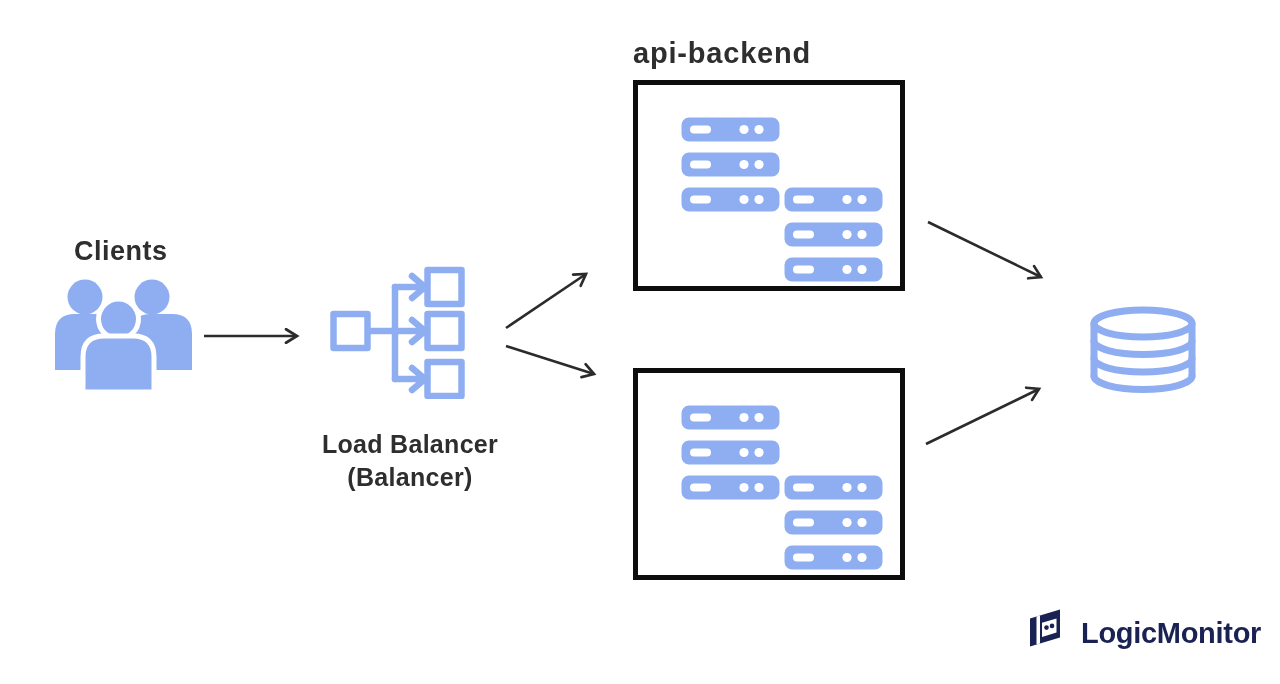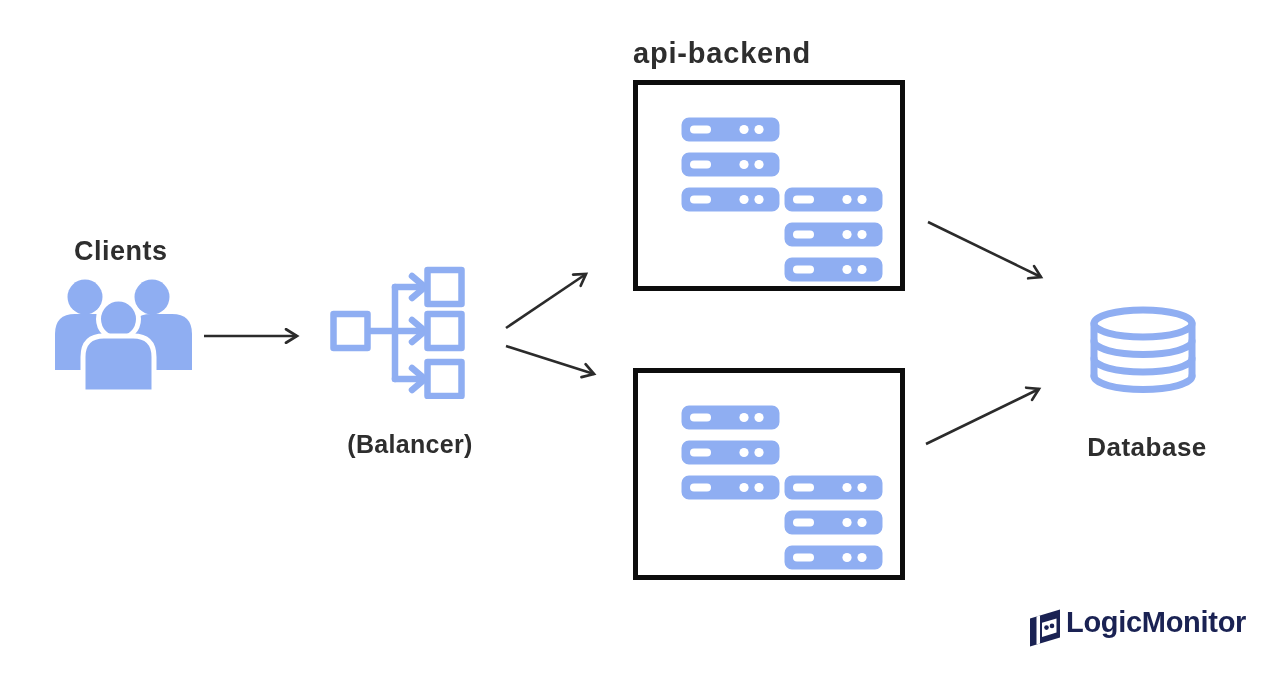--- a/index.html
+++ b/index.html
@@ -39,21 +39,21 @@
   .servers{position:absolute;left:40px;top:29px;}
   .bar{fill:var(--accent-blue,#8FAEF2);stroke:#fff;stroke-width:3;}
   .bar-deco{fill:#fff;}
 
   
   .db-icon{left:1090px;top:306px;}
   .db-stroke{fill:none;stroke:var(--accent-blue,#8FAEF2);stroke-width:7;stroke-linecap:round;}
   .db-label{left:1047px;top:432px;width:200px;text-align:center;font-size:26px;letter-spacing:.5px;}
 
   
-  .logo{left:1028px;top:606px;display:flex;align-items:flex-start;gap:4px;}
+  .logo{left:1028px;top:606px;display:flex;align-items:flex-end;gap:19px;}
   .logo-text{font-size:29px;font-weight:bold;color:var(--logo-color,#1A2253);letter-spacing:-0.3px;}
   .logo-navy{fill:var(--logo-color,#1A2253);}
   .hidden-defs{position:absolute;width:0;height:0;overflow:hidden;}
 </style>
 </head>
 <body>
 
 <svg class="hidden-defs" aria-hidden="true">
   <symbol id="sym-server-stack" viewBox="0 0 208 171">
     <g transform="translate(2,2)">
@@ -127,20 +127,21 @@
     <path class="lb-line" d="M65 115 H96"></path>
     <path class="lb-line" d="M82 12 L95 23 L82 34"></path>
     <path class="lb-line" d="M82 56 L95 67 L82 78"></path>
     <path class="lb-line" d="M82 104 L95 115 L82 126"></path>
     <rect class="lb-square" x="3.5" y="50" width="34" height="34"></rect>
     <rect class="lb-square" x="97.5" y="6" width="34" height="34"></rect>
     <rect class="lb-square" x="97.5" y="50" width="34" height="34"></rect>
     <rect class="lb-square" x="97.5" y="98" width="34" height="34"></rect>
   </svg>
   <div class="abs node-label lb-label">
+    <div>Load Balancer</div>
     <div>(Balancer)</div>
   </div>
 
   <div class="abs node-label backend-title api-title">api-backend</div>
   <div class="abs backend-box api-box">
     <svg class="servers" width="208" height="171" viewBox="0 0 208 171">
       <use href="#sym-server-stack"></use>
     </svg>
   </div>
 
@@ -151,21 +152,20 @@
   </div>
 
   <svg class="abs db-icon" width="106" height="88" viewBox="0 0 106 88">
     <ellipse class="db-stroke" cx="53" cy="17.5" rx="49" ry="13.5"></ellipse>
     <path class="db-stroke" d="M4 17.5 V70"></path>
     <path class="db-stroke" d="M102 17.5 V70"></path>
     <path class="db-stroke" d="M4 70 a49 13.5 0 0 0 98 0"></path>
     <path class="db-stroke" d="M4 35 a49 13.5 0 0 0 98 0"></path>
     <path class="db-stroke" d="M4 52.5 a49 13.5 0 0 0 98 0"></path>
   </svg>
-  <div class="abs node-label db-label">Database</div>
 
   <div class="abs logo">
     <svg width="34" height="44" viewBox="0 0 34 44">
       <polygon class="logo-navy" points="2,12.5 32,3.5 32,31.5 2,40.5"></polygon>
       <polygon fill="#fff" points="8.5,10.5 12,9.5 12,37.6 8.5,38.6"></polygon>
       <polygon fill="#fff" points="14,16.8 28.5,12.4 28.5,26.6 14,31"></polygon>
       <circle class="logo-navy" cx="18.5" cy="21.6" r="2.3"></circle>
       <circle class="logo-navy" cx="24" cy="19.9" r="2.3"></circle>
     </svg>
     <span class="logo-text">LogicMonitor</span>

